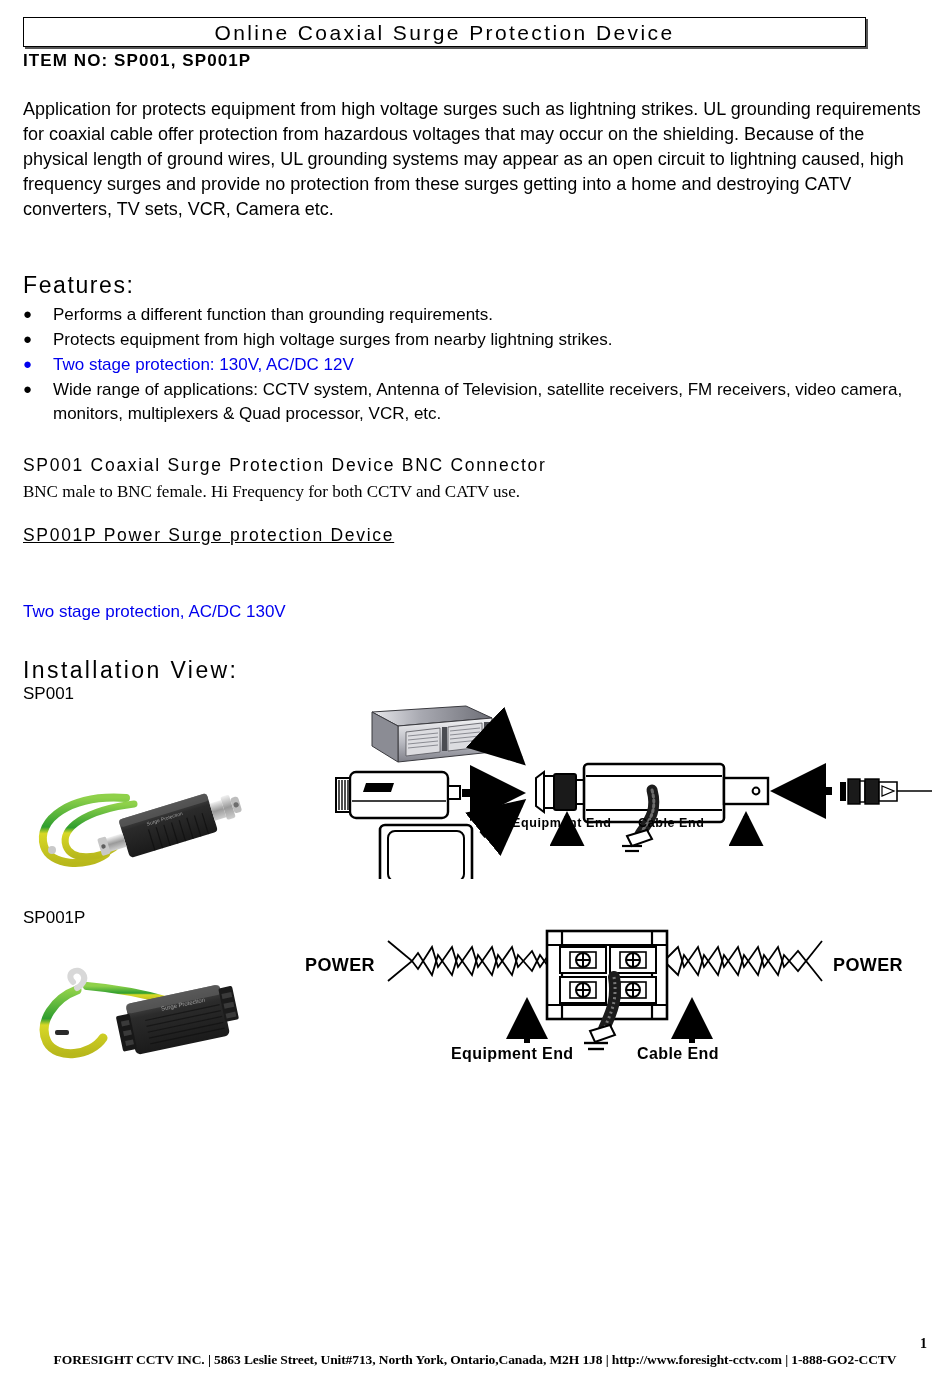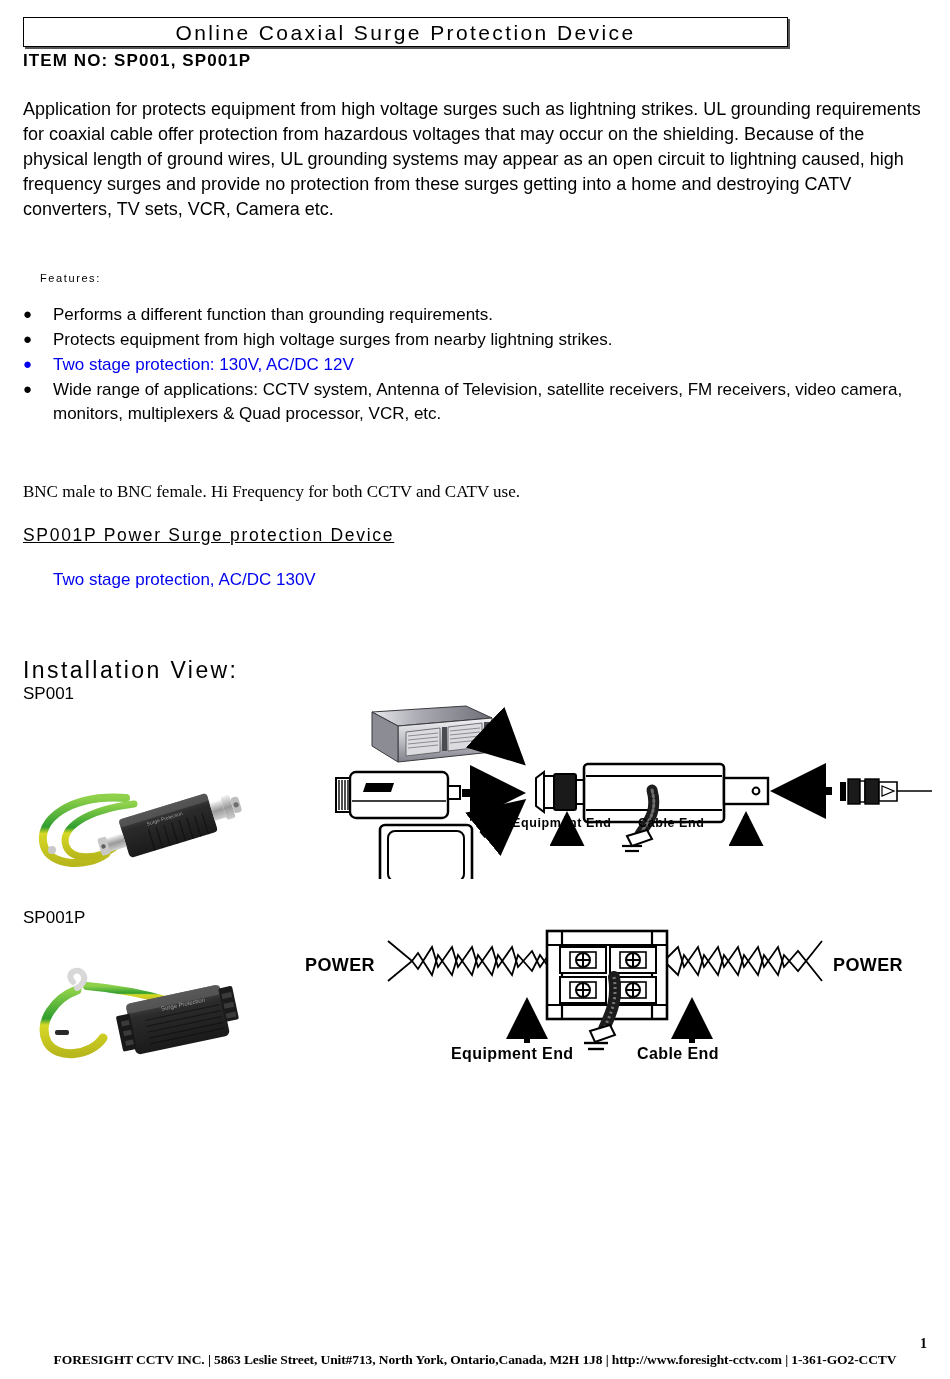--- a/index.html
+++ b/index.html
@@ -5,21 +5,21 @@
   html,body{margin:0;padding:0;background:#fff;}
   body{
     width:950px;height:1379px;position:relative;overflow:hidden;
     font-family:"Liberation Sans",sans-serif;color:#000;
     -webkit-font-smoothing:antialiased;
   }
   .page{position:absolute;inset:0;}
 
   
   .title-box{
-    position:absolute;left:23px;top:17px;width:765px;height:30px;
+    position:absolute;left:23px;top:17px;width:843px;height:30px;
     border:1.5px solid #000;box-sizing:border-box;
     box-shadow:2px 2px 0 #555;
     display:flex;align-items:center;justify-content:center;
   }
   .title-text{
     font-size:21px;letter-spacing:2.4px;white-space:nowrap;
     font-weight:400;line-height:1;
   }
   .item-no{
     position:absolute;left:23px;top:51px;font-size:17px;letter-spacing:1.1px;
@@ -28,21 +28,21 @@
   }
 
   
   .intro{
     position:absolute;left:23px;top:97px;width:900px;
     font-size:18px;line-height:25px;text-align:left;
   }
 
   
   .features-head{
-    position:absolute;left:40px;top:272px;font-size:11px;letter-spacing:1.6px;
+    position:absolute;left:23px;top:272px;font-size:23px;letter-spacing:1.6px;
   }
   .features{
     position:absolute;left:23px;top:303px;width:900px;
     font-size:17px;line-height:24px;
   }
   .feat-row{display:flex;align-items:flex-start;margin-bottom:1px;}
   .bullet{
     width:30px;flex:0 0 30px;font-size:15px;line-height:24px;text-align:left;
   }
   .bullet span{display:inline-block;transform:translateY(-1px);}
@@ -53,21 +53,21 @@
   .sp-head{
     position:absolute;left:23px;font-size:17.5px;letter-spacing:1.7px;white-space:nowrap;
   }
   .sp-line{
     position:absolute;left:23px;font-size:17px;white-space:nowrap;
   }
   #sp001-head{top:455px;}
   #sp001-sub{top:482px;font-family:Liberation Serif, serif;}
   #sp001p-head{top:525px;text-decoration:underline;}
   #sp001p-l1{top:552px;}
-  #sp001p-l2{top:570px;margin-left:30px;}
+  #sp001p-l2{top:602px;}
   #sp001p-l3{top:593px;}
 
   
   .install-head{
     position:absolute;left:23px;top:657px;font-size:23px;letter-spacing:2.4px;
   }
   .model-label{
     position:absolute;left:23px;font-weight:normal;font-size:17px;
   }
   #label-sp001{top:684px;}
@@ -118,20 +118,21 @@
     <div class="feat-row blue">
       <div class="bullet"><span>●</span></div>
       <div class="feat-text">Two stage protection: 130V, AC/DC 12V</div>
     </div>
     <div class="feat-row">
       <div class="bullet"><span>●</span></div>
       <div class="feat-text">Wide range of applications: CCTV system, Antenna of Television, satellite receivers, FM receivers, video camera, monitors, multiplexers &amp; Quad processor, VCR, etc.</div>
     </div>
   </div>
 
+  <div class="sp-head" id="sp001-head">SP001    Coaxial Surge Protection Device BNC Connector</div>
   <div class="sp-line" id="sp001-sub">BNC male to BNC female. Hi Frequency for both CCTV and CATV use.</div>
 
   <div class="sp-head" id="sp001p-head">SP001P    Power Surge protection Device</div>
   <div class="sp-line blue" id="sp001p-l2">Two stage protection, AC/DC 130V</div>
 
   <div class="install-head">Installation View:</div>
   <div class="model-label" id="label-sp001">SP001</div>
   <div class="model-label" id="label-sp001p">SP001P</div>
 
   <svg class="photo" id="photo1" viewBox="0 0 240 130">
@@ -395,15 +396,15 @@
     <line x1="235" y1="118" x2="235" y2="78" stroke="#000" stroke-width="6" marker-end="url(#ah2)"></line>
     <line x1="400" y1="118" x2="400" y2="78" stroke="#000" stroke-width="6" marker-end="url(#ah2)"></line>
   </svg>
 
   <div style="position:absolute;left:305px;top:955px;font-size:18px;font-weight:bold;letter-spacing:.4px;">POWER</div>
   <div style="position:absolute;left:833px;top:955px;font-size:18px;font-weight:bold;letter-spacing:.4px;">POWER</div>
   <div style="position:absolute;left:451px;top:1045px;font-size:16px;font-weight:bold;letter-spacing:.4px;">Equipment End</div>
   <div style="position:absolute;left:637px;top:1045px;font-size:16px;font-weight:bold;letter-spacing:.4px;">Cable End</div>
 
   <div class="page-num">1</div>
-  <div class="footer">FORESIGHT CCTV INC. | 5863 Leslie Street, Unit#713, North York, Ontario,Canada, M2H 1J8 | http://www.foresight-cctv.com | 1-361-GO2-CCTV</div>
+  <div class="footer">FORESIGHT CCTV INC. | 5863 Leslie Street, Unit#713, North York, Ontario,Canada, M2H 1J8 | http://www.foresight-cctv.com | 1-888-GO2-CCTV</div>
 
 </div>
 
 </body></html>

